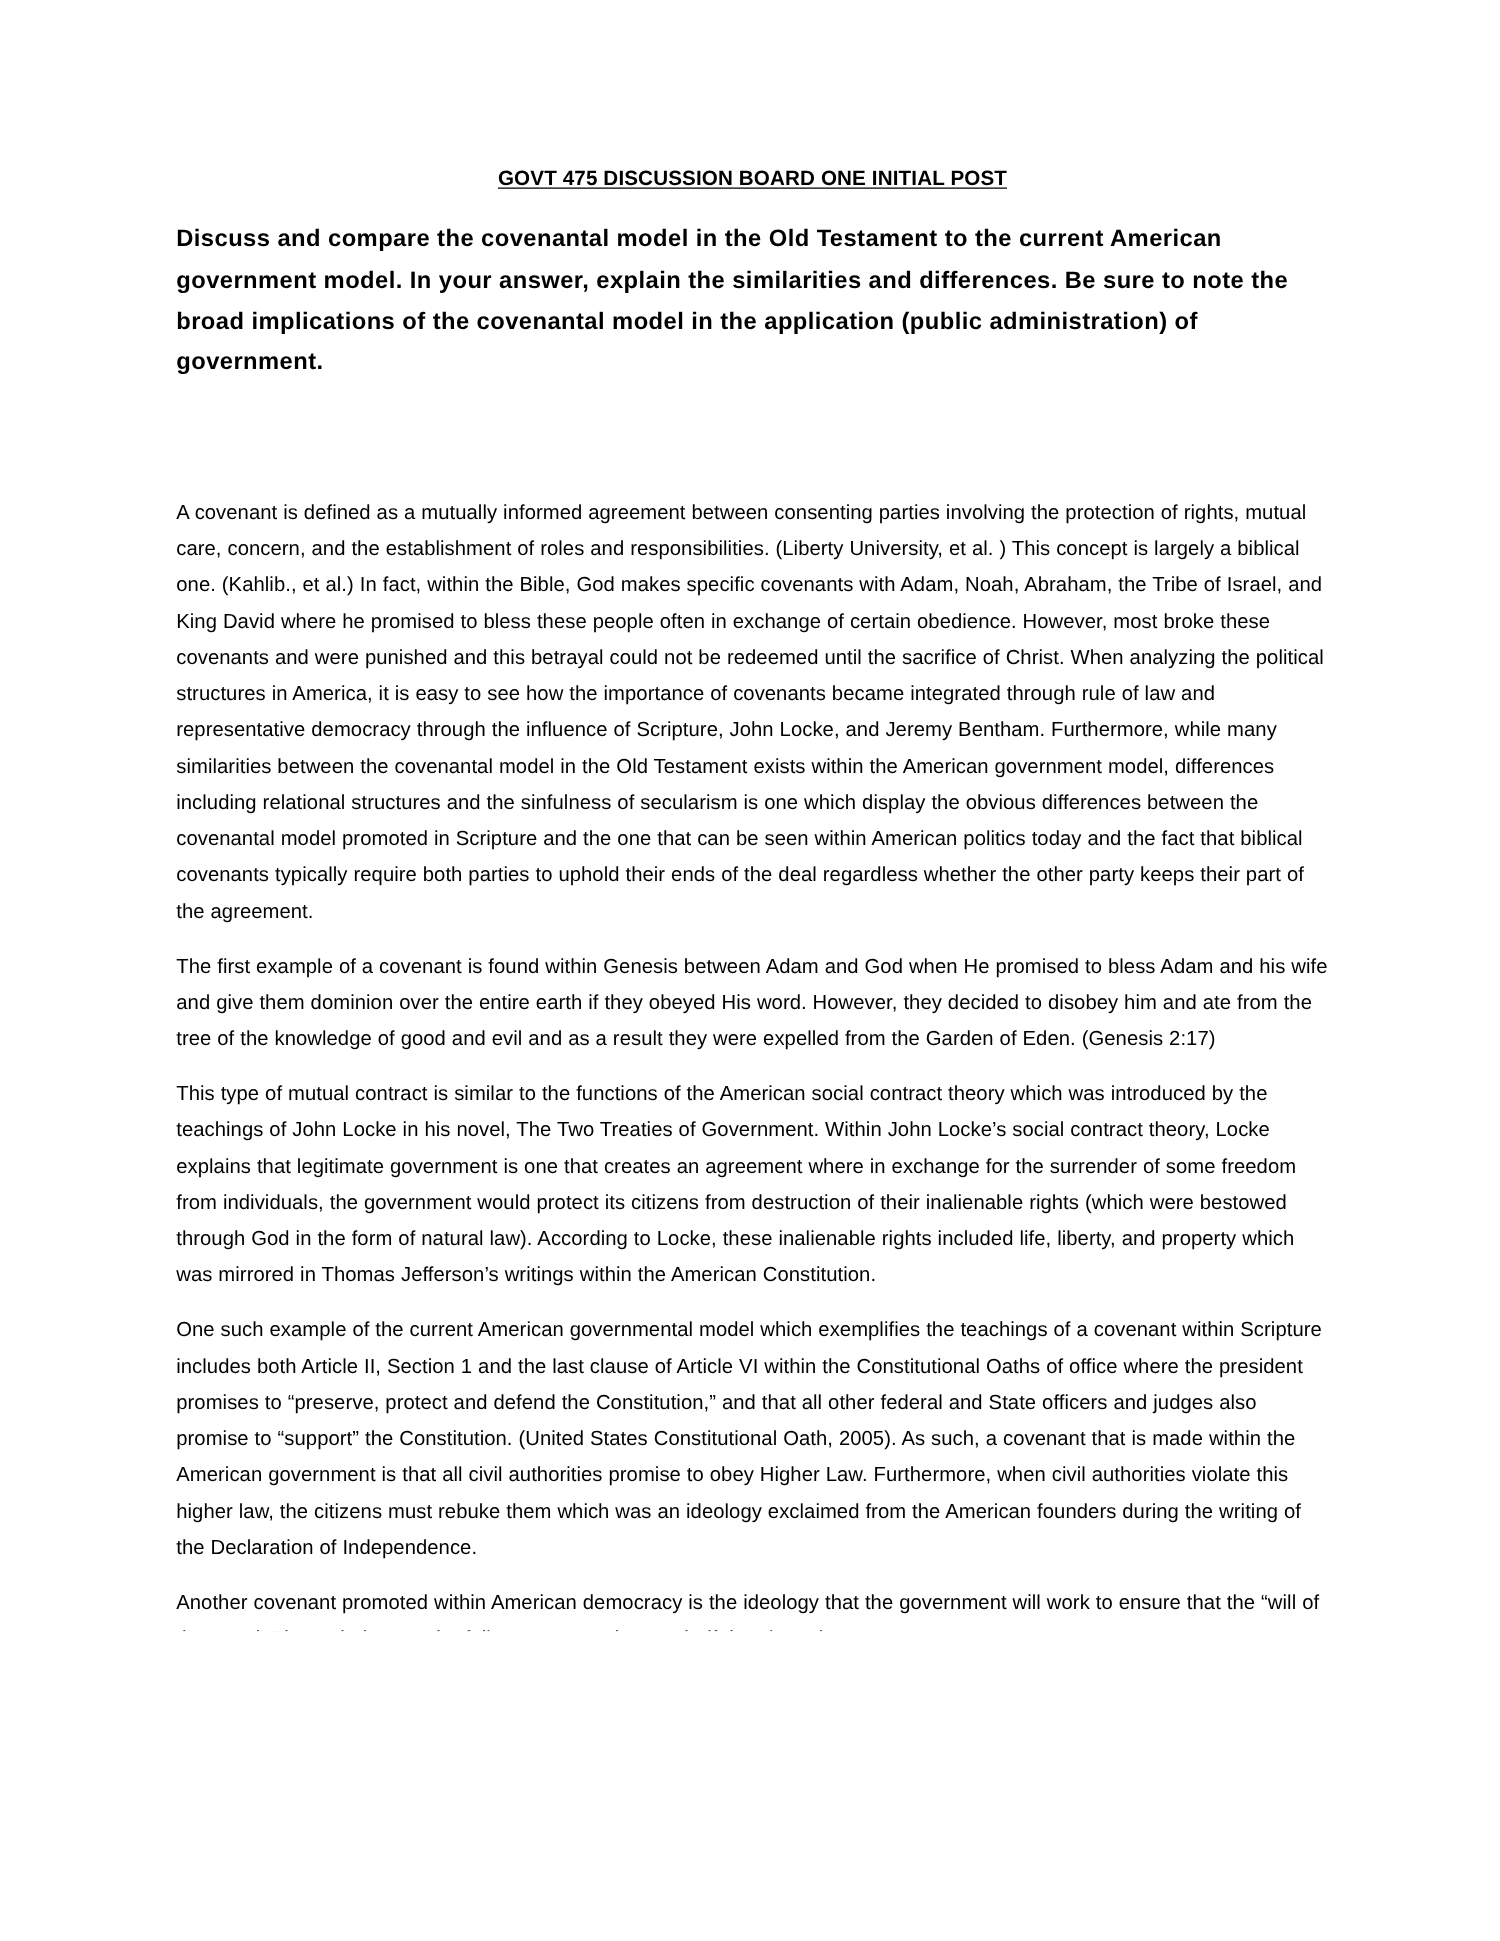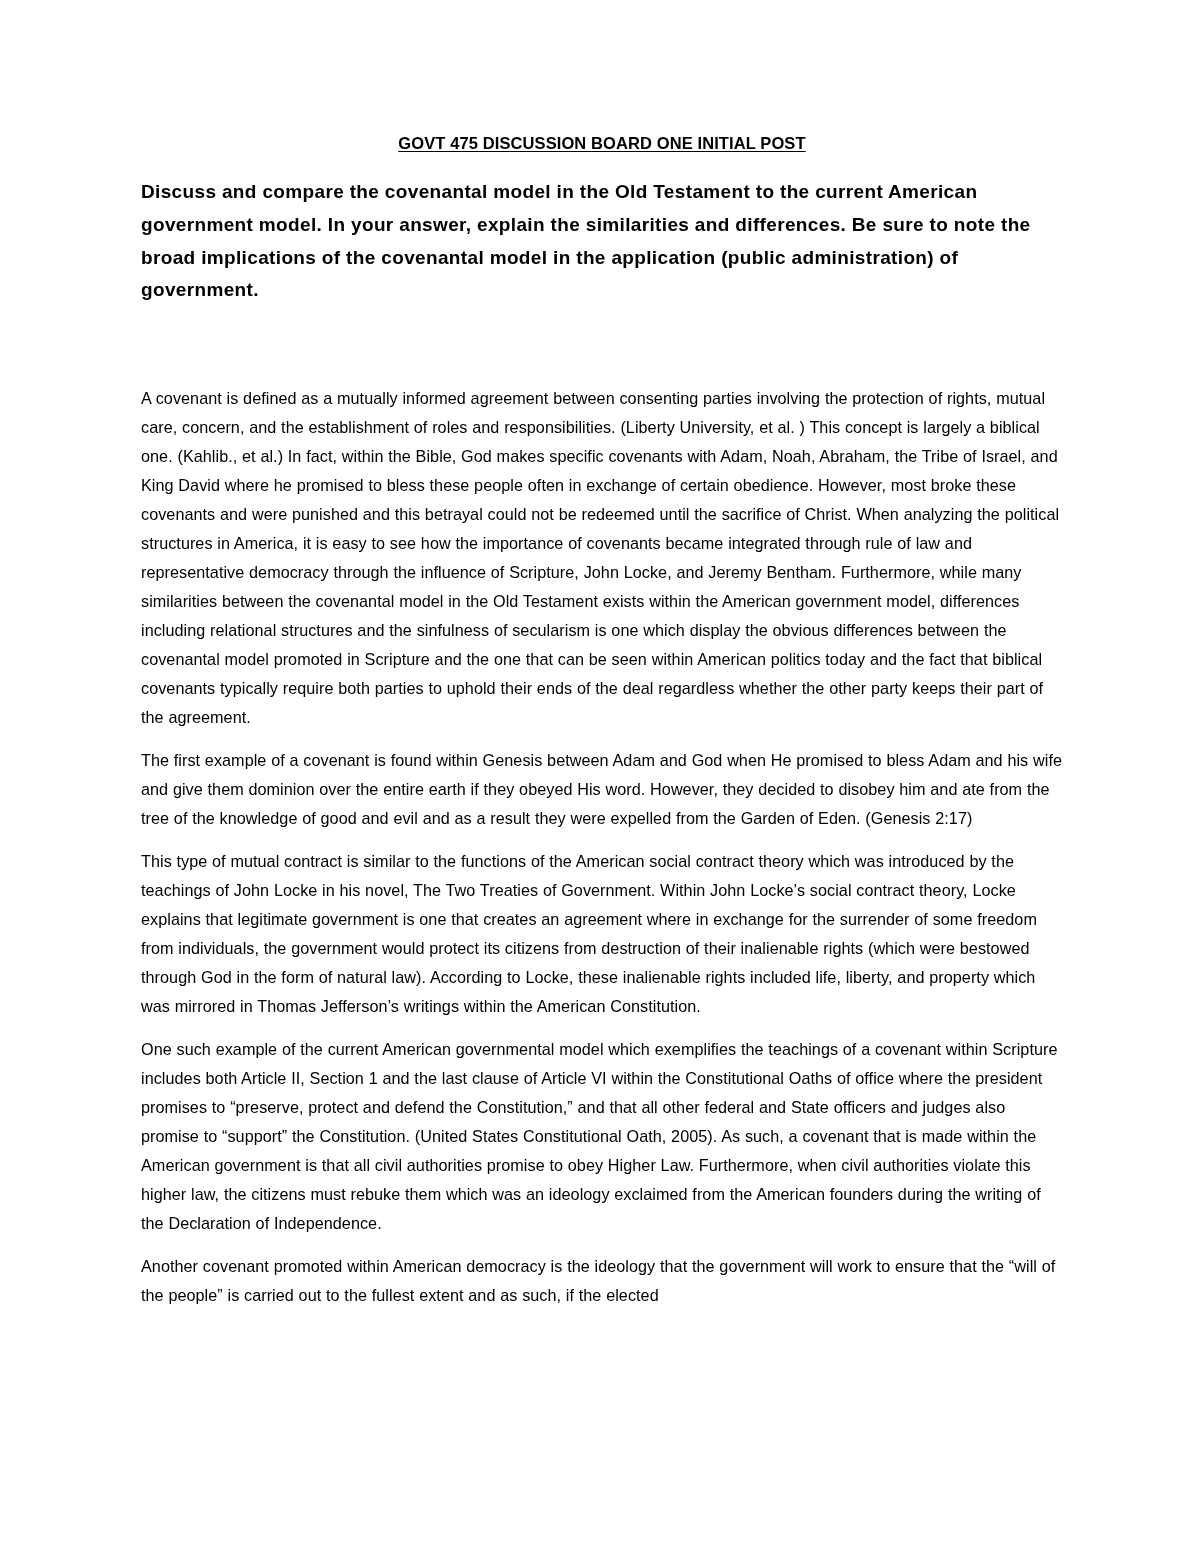--- a/index.html
+++ b/index.html
@@ -60,21 +60,21 @@
   .gap-block {
     height: 40px;
   }
 
   
   .body-copy p {
     font-size: 16.2px;
     font-weight: normal;
     line-height: 1.79;
     letter-spacing: 0.05px;
-    margin: 3px 0 14px 0;
+    margin: 15px 0 14px 0;
     text-align: left;
     width: 922px;
     word-spacing: 0.2px;
   }
   .body-copy p:last-child {
     margin-bottom: 0;
   }
 </style>
 </head>
 <body>

